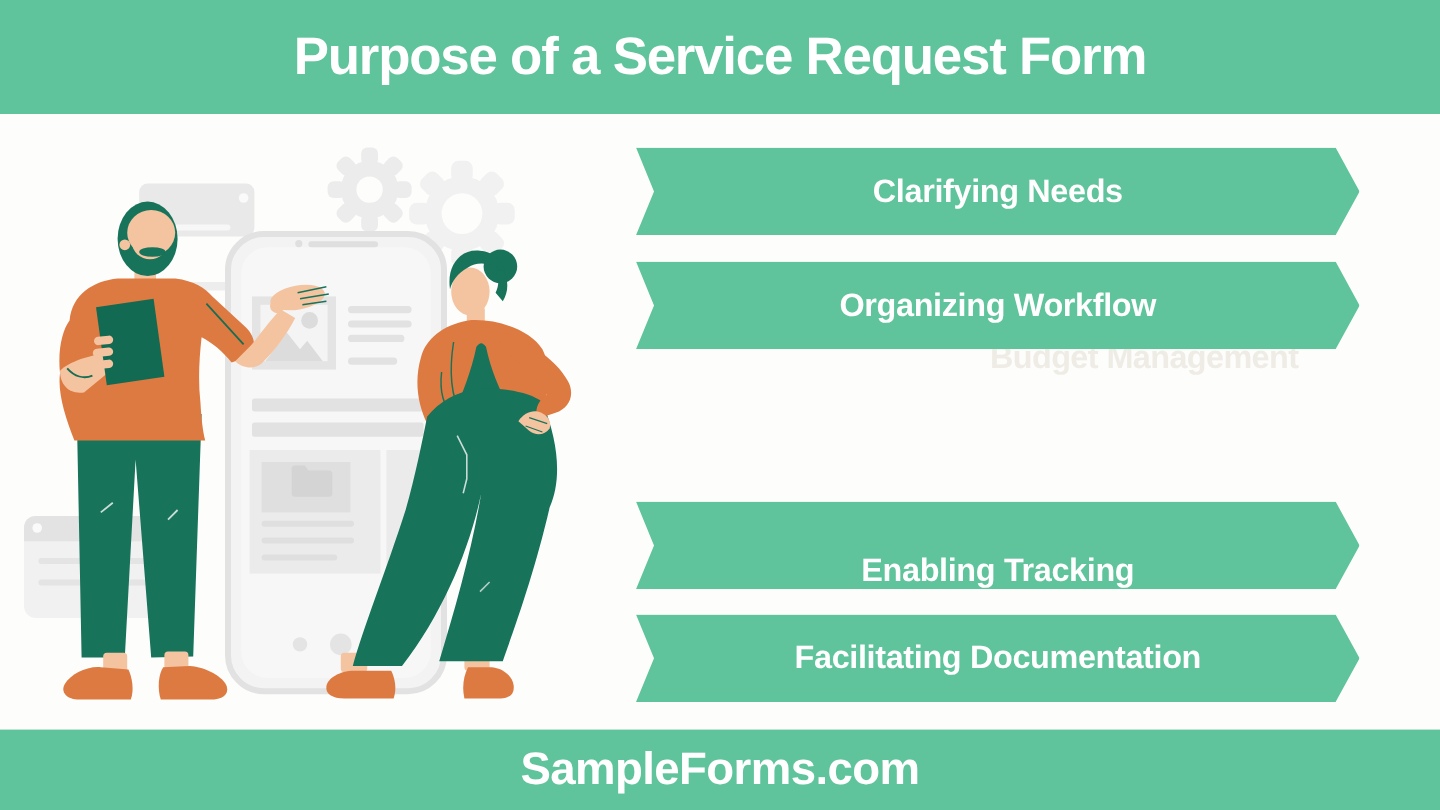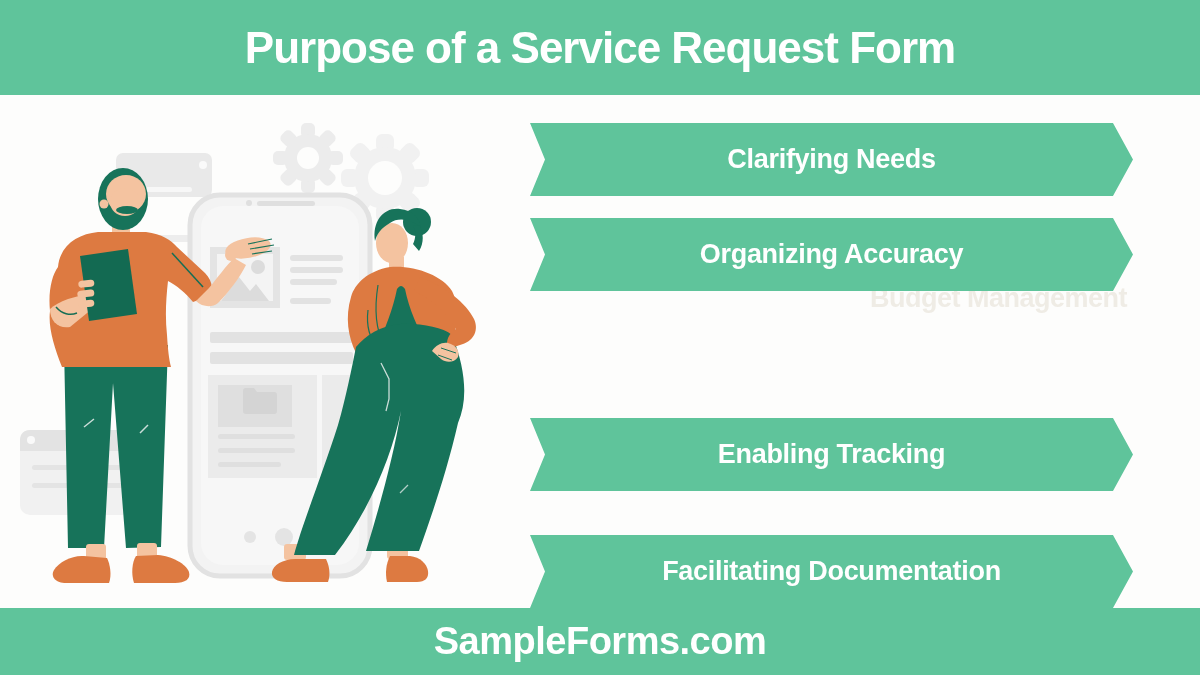--- a/index.html
+++ b/index.html
@@ -14,46 +14,46 @@
   .band.footer{top:608px;height:67px;}
   .page-title{
     color:#fff;font-size:44px;font-weight:bold;letter-spacing:-1px;margin:0;
   }
   .footer-text{color:#fff;font-size:38px;font-weight:bold;letter-spacing:-0.5px;}
   .illustration{position:absolute;left:0;top:95px;z-index:1;}
   .ghost{
     position:absolute;z-index:1;font-weight:bold;font-size:27px;
     color:#EFECE5;white-space:nowrap;letter-spacing:-0.5px;
   }
-  .ghost.g1{left:870px;top:283px;}
+  .ghost.g1{left:825px;top:283px;}
   .ghost.g2{left:868px;top:402px;}
   .banner{
     position:absolute;left:530px;width:603px;height:73px;background:#5FC49B;z-index:2;
     clip-path:polygon(0 0, 96.68% 0, 100% 50%, 96.68% 100%, 0 100%, 2.49% 50%);
     display:flex;align-items:center;justify-content:center;
   }
   .banner .label{color:#fff;font-size:27px;font-weight:bold;letter-spacing:-0.3px;}
-  .b1{top:123px;} .b2{top:218px;} .b3{top:317px;} .b4{top:418px;} .b5{top:535px;text-align:center;}
+  .b1{top:123px;} .b2{top:218px;} .b3{top:317px;} .b4{top:418px;align-items:flex-end;} .b5{top:512px;text-align:center;}
 </style>
 </head>
 <body>
 
 <div class="stage">
 
   <div class="band header">
     <h1 class="page-title">Purpose of a Service Request Form</h1>
   </div>
 
   <div class="ghost g1">Budget Management</div>
 
   <div class="banner b1">
     <span class="label">Clarifying Needs</span>
   </div>
   <div class="banner b2">
-    <span class="label">Organizing Accuracy</span>
+    <span class="label">Organizing Workflow</span>
   </div>
   <div class="banner b4">
     <span class="label">Enabling Tracking</span>
   </div>
   <div class="banner b5">
     <span class="label">Facilitating Documentation</span>
   </div>
 
   <svg class="illustration" width="520" height="513" viewBox="0 0 520 513" xmlns="http://www.w3.org/2000/svg">
 

